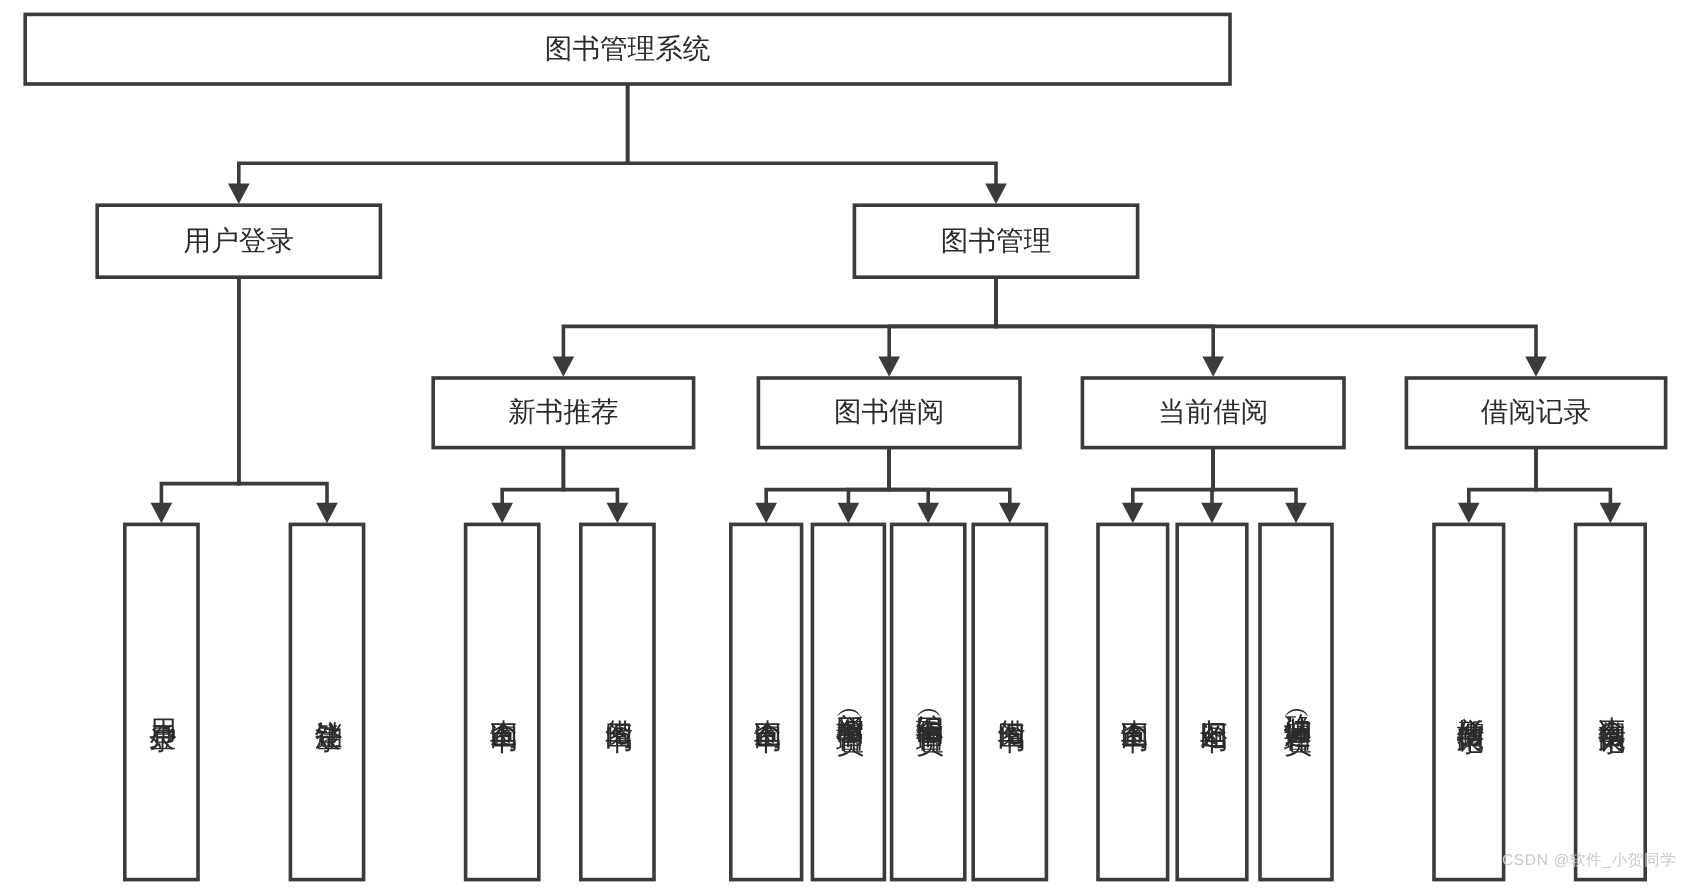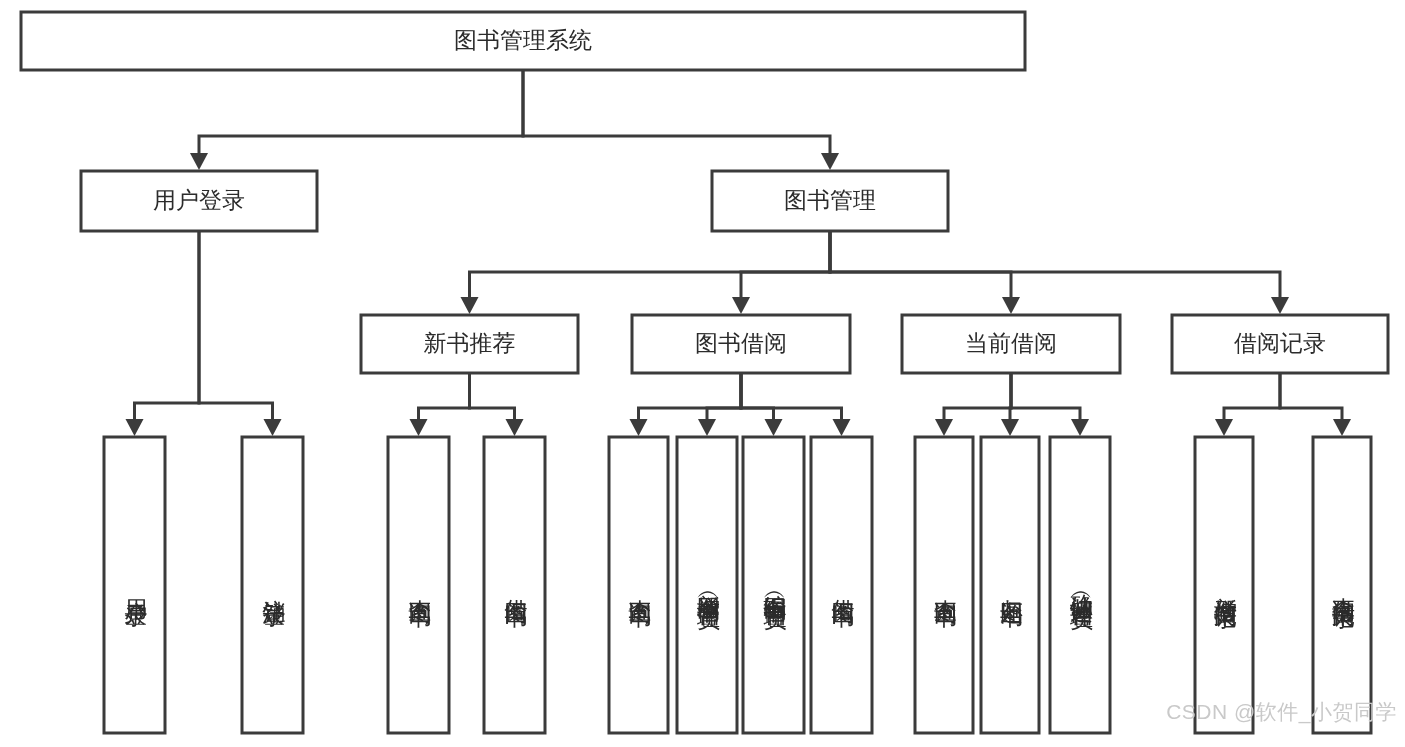--- a/index.html
+++ b/index.html
@@ -35,21 +35,21 @@
     stroke:#3b3b3b;
     stroke-width:3;
     fill:none;
   }
   .edge-arrow{fill:#3b3b3b;stroke:none;}
 
   .watermark{
     position:absolute;
     right:8px;
     bottom:6px;
-    font-size:21px;
+    font-size:13px;
     color:#c9c9c9;
     font-family:"Liberation Sans","DejaVu Sans",sans-serif;
     letter-spacing:.5px;
     white-space:nowrap;
     pointer-events:none;
   }
 </style>
 </head>
 <body>
 

